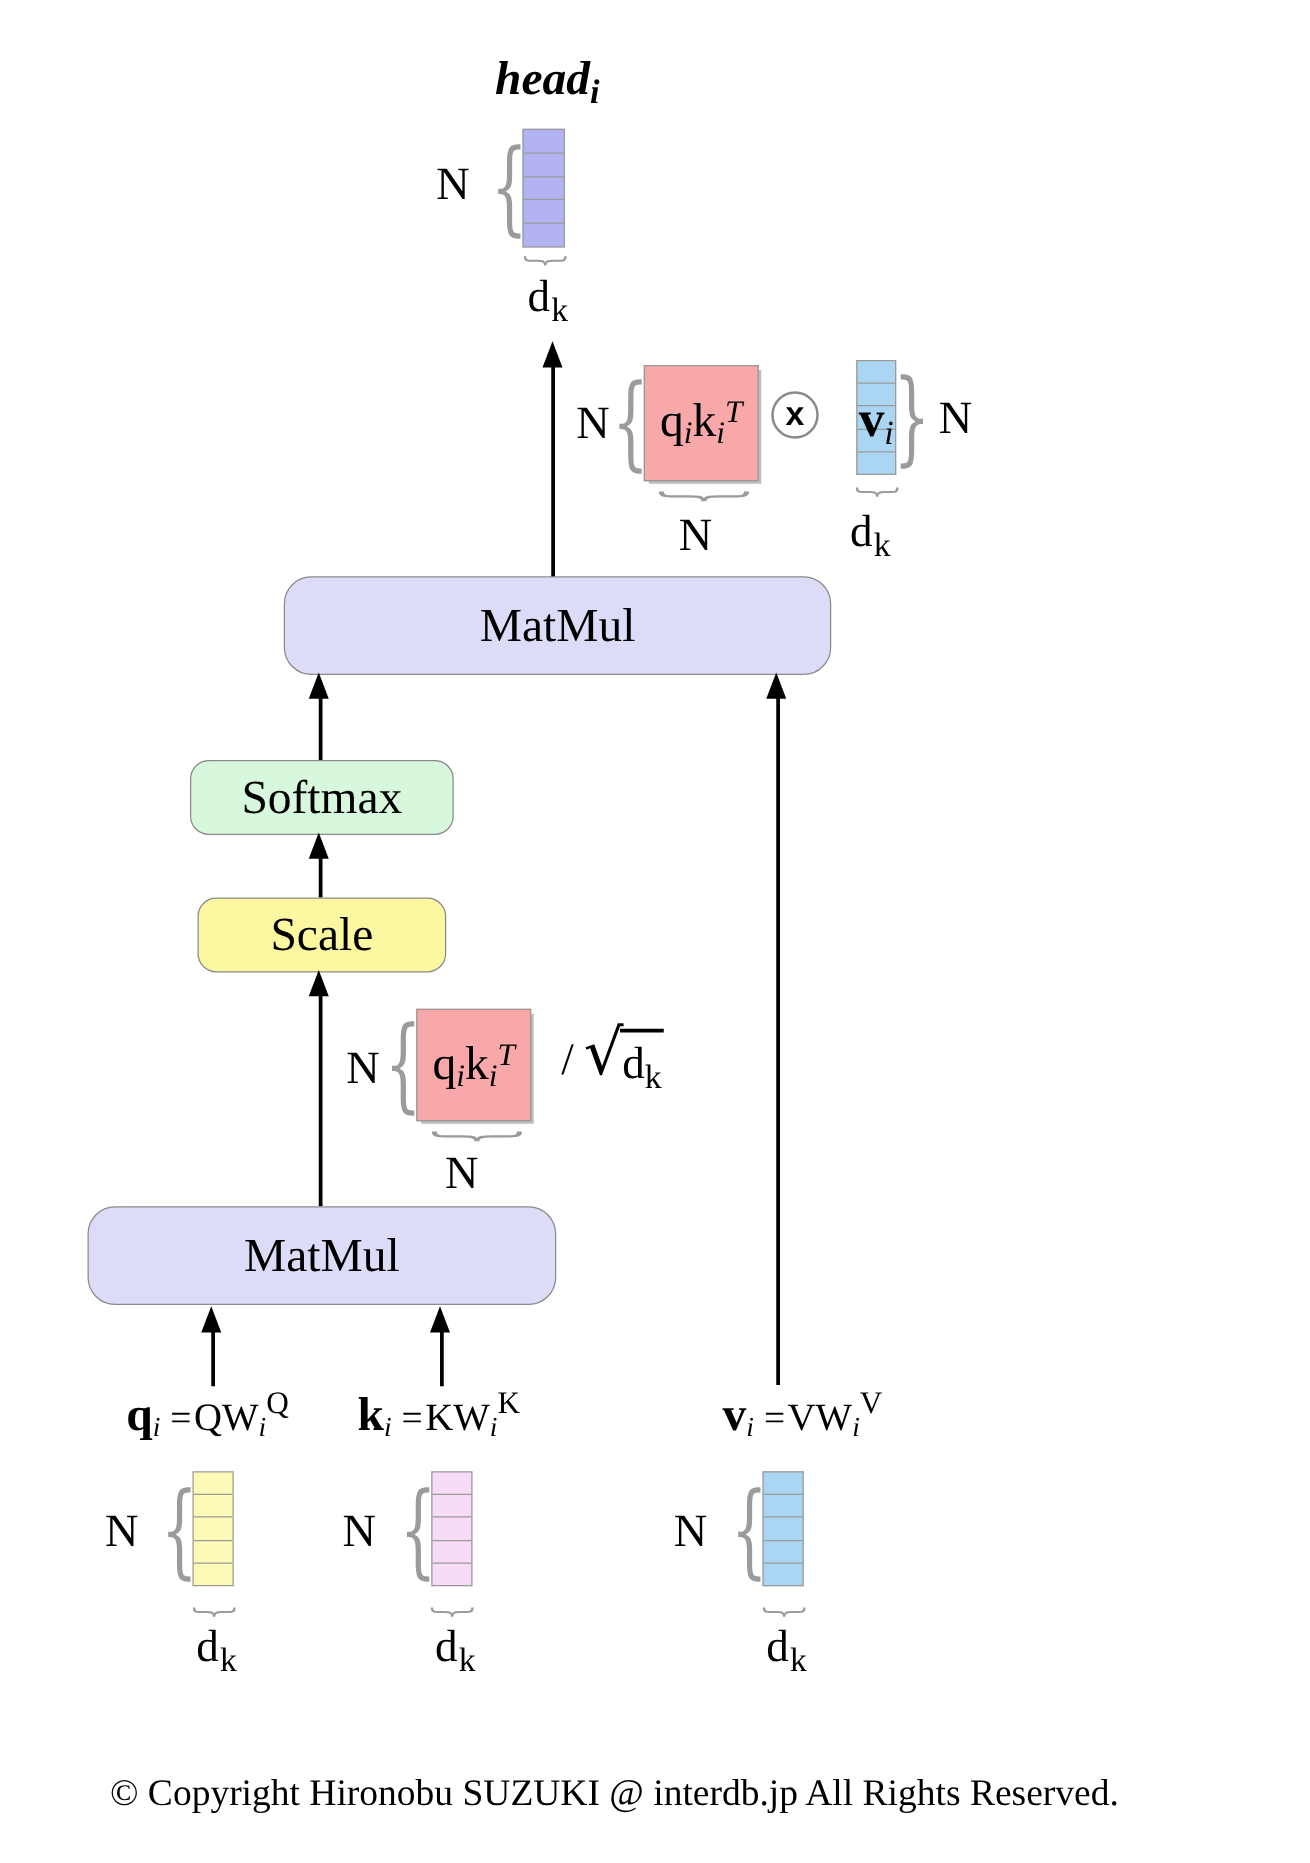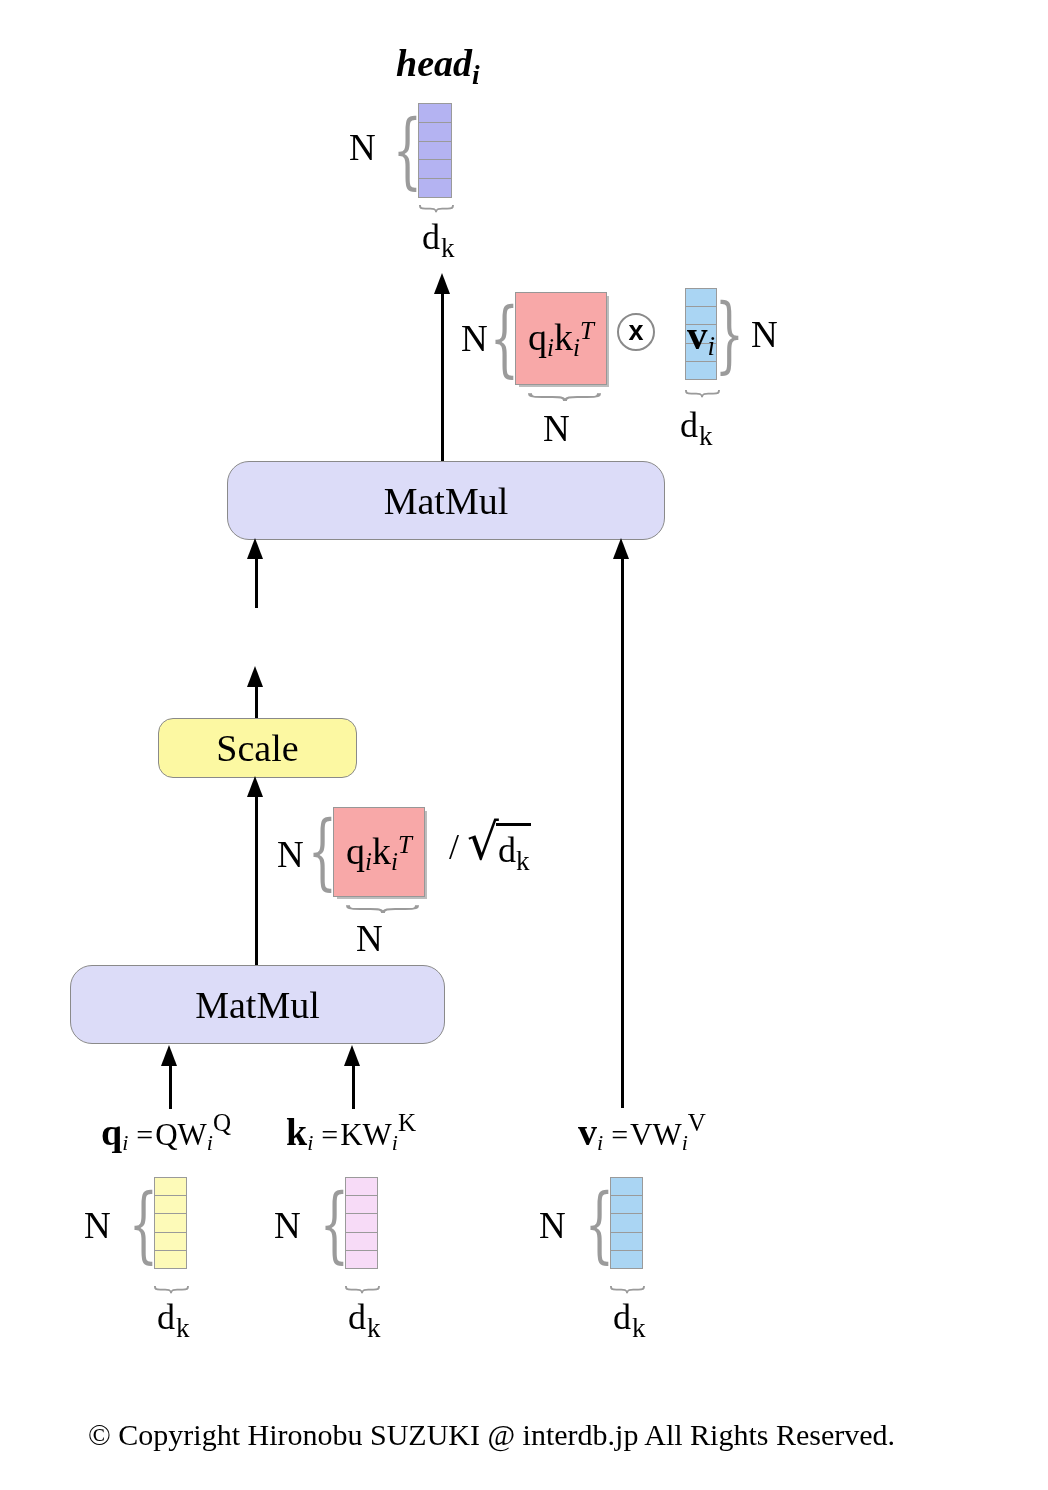--- a/index.html
+++ b/index.html
@@ -158,20 +158,23 @@
   <div class="op-box" id="matmul-top" style="background: rgb(220, 220, 248);">
       <span>MatMul</span>
     </div>
 
   <div class="ahead" style="left:247px;top:538px;"></div>
   <div class="aline" style="left:255px;top:556px;height:52px;"></div>
 
   <div class="ahead" style="left:613px;top:538px;"></div>
   <div class="aline" style="left:621px;top:556px;height:552px;"></div>
 
+  <div class="op-box" id="softmax" style="background: rgb(216, 248, 222);">
+      <span>Softmax</span>
+    </div>
 
   <div class="ahead" style="left:247px;top:666px;"></div>
   <div class="aline" style="left:255px;top:684px;height:34px;"></div>
 
   <div class="op-box" id="scale" style="background: rgb(252, 248, 162);">
       <span>Scale</span>
     </div>
 
   <div class="ahead" style="left:247px;top:776px;"></div>
   <div class="aline" style="left:255px;top:794px;height:171px;"></div>

